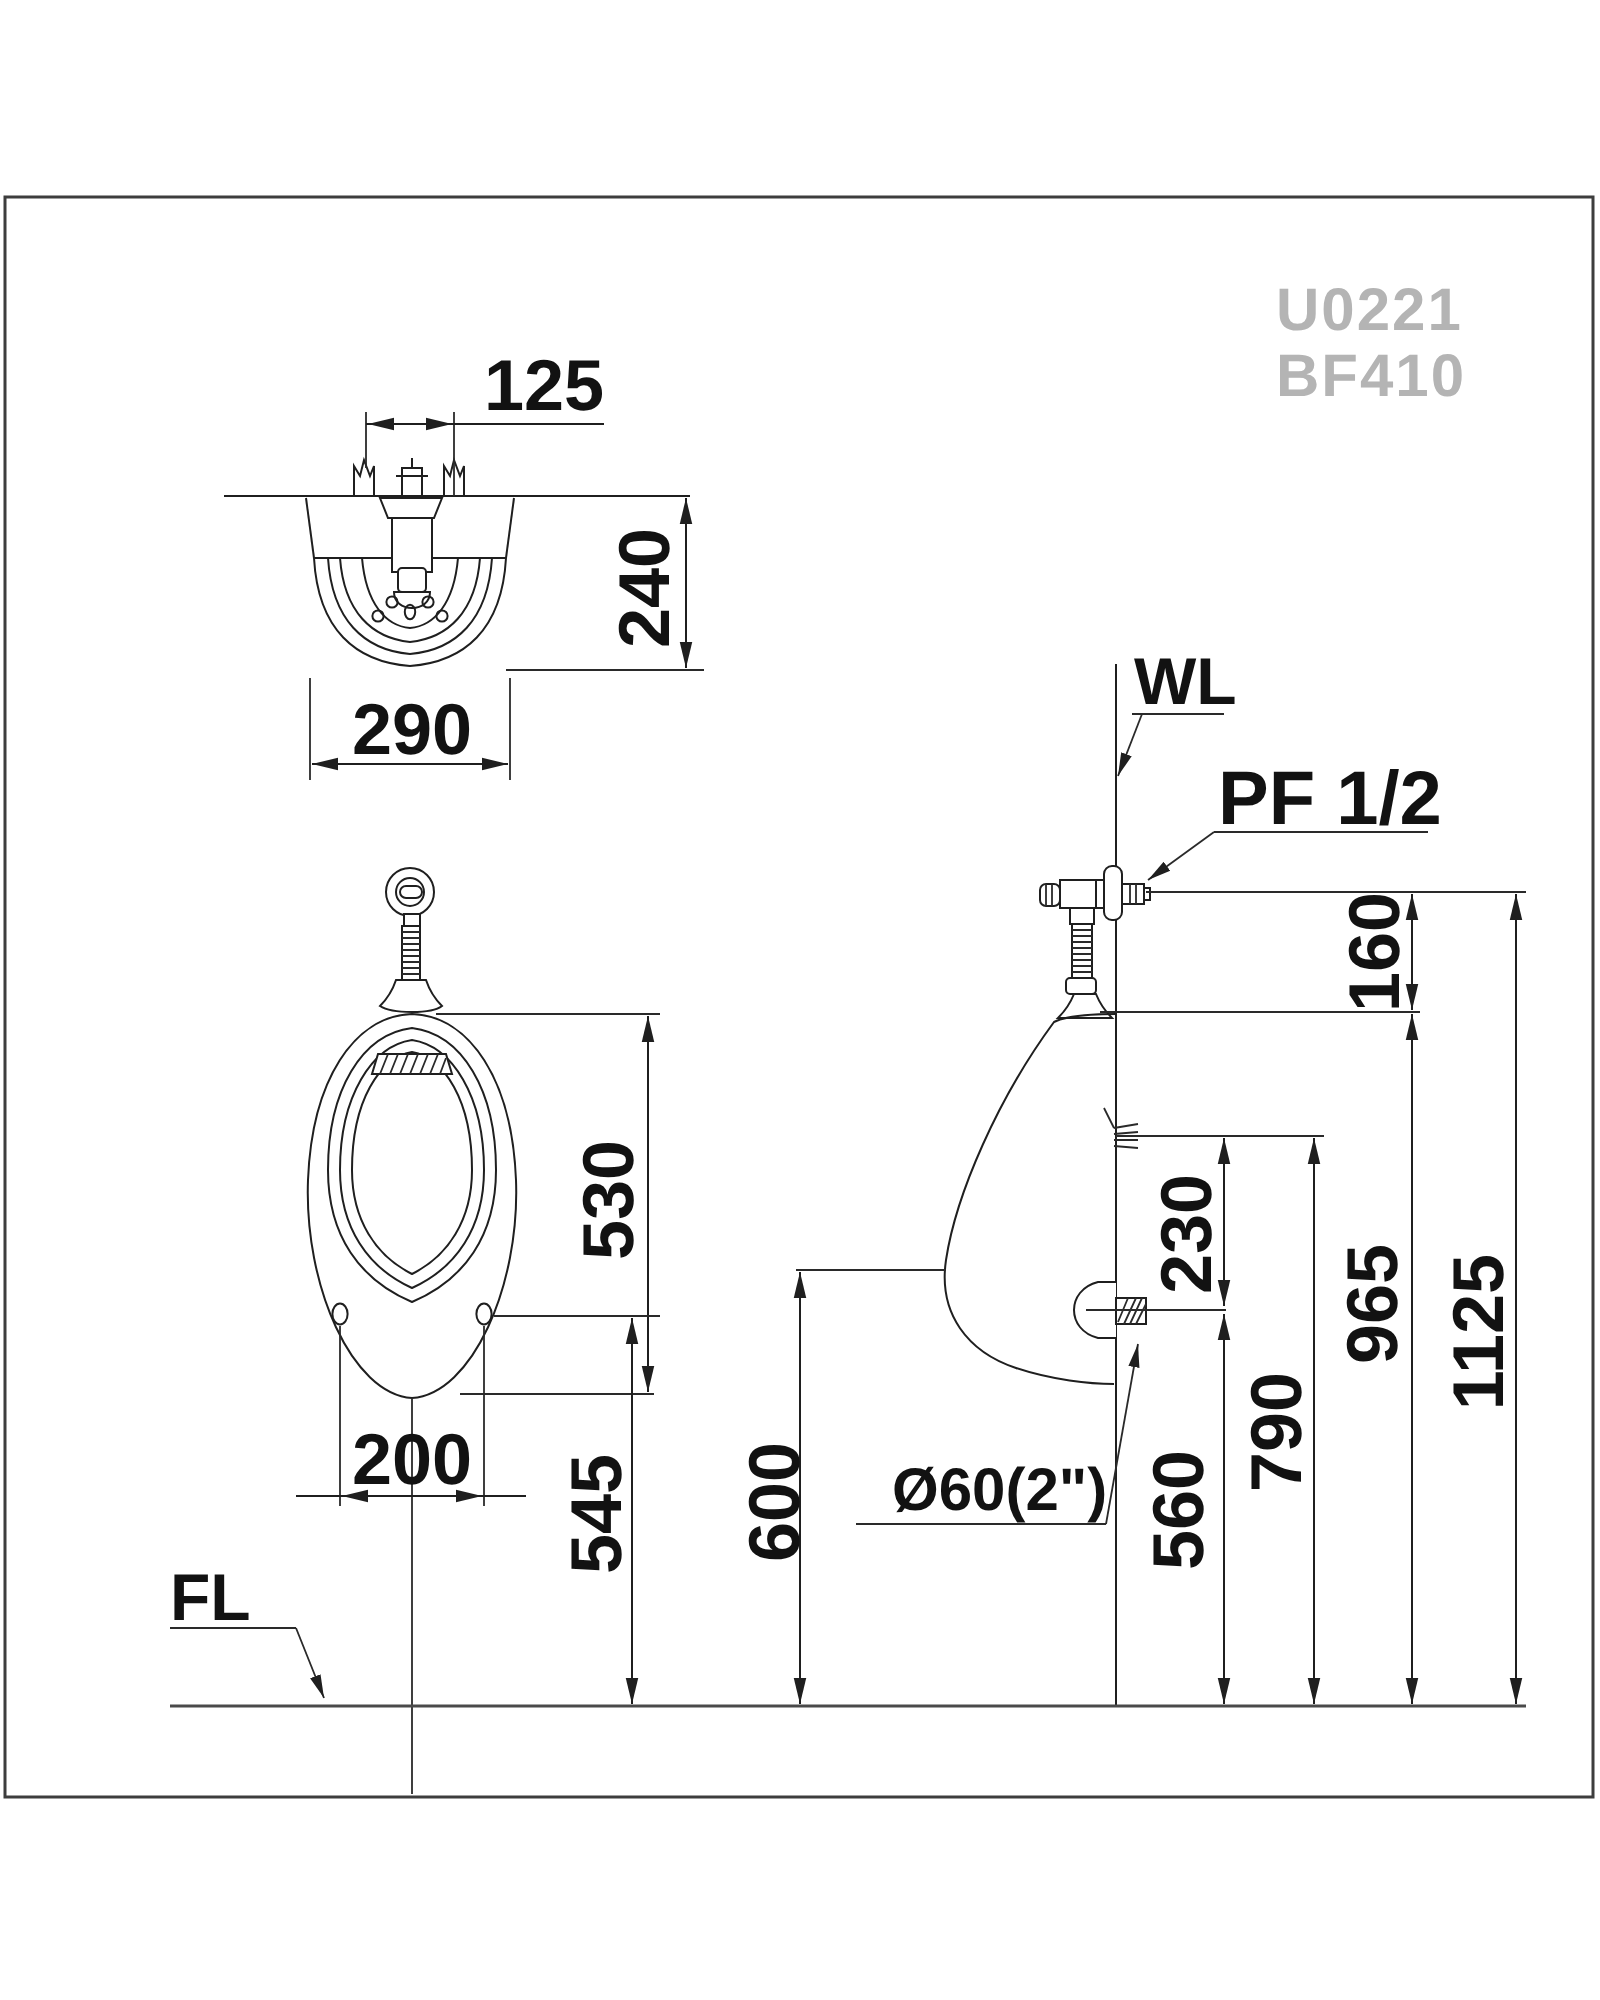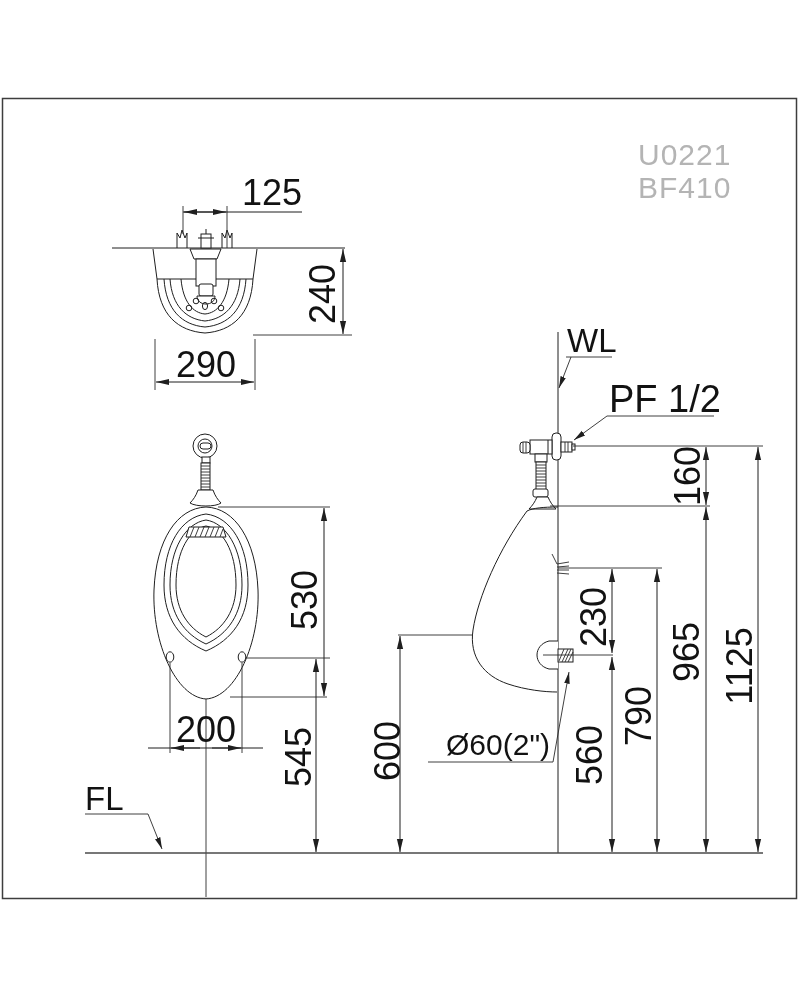--- a/index.html
+++ b/index.html
@@ -1,17 +1,17 @@
 <!DOCTYPE html>
 <html><head>
 <meta charset="utf-8">
 <style>
   html,body{margin:0;padding:0;background:#ffffff;}
   .sheet{position:relative;width:800px;height:1000px;background:#ffffff;overflow:hidden;
-         font-family:"Liberation Sans",sans-serif;}
+         font-family:"Liberation Sans",sans-serif;font-weight:bold;}
   svg{position:absolute;left:0;top:0;}
   .obj{stroke:#1f1f1f;stroke-width:1;fill:none;}
   .objw{stroke:#1f1f1f;stroke-width:1;fill:#ffffff;}
   .thin{stroke:#2a2a2a;stroke-width:0.9;fill:none;}
   .dim{stroke:#1f1f1f;stroke-width:1;fill:none;}
   .floor{stroke:#4a4a4a;stroke-width:1.6;fill:none;}
   .frame{stroke:#3d3d3d;stroke-width:1.5;fill:none;}
   .dimtxt{font-family:"Liberation Sans",sans-serif;font-size:36px;fill:#121212;}
   .lbltxt{font-family:"Liberation Sans",sans-serif;font-size:33px;fill:#121212;}
   .bigtxt{font-family:"Liberation Sans",sans-serif;font-size:38px;fill:#121212;}

